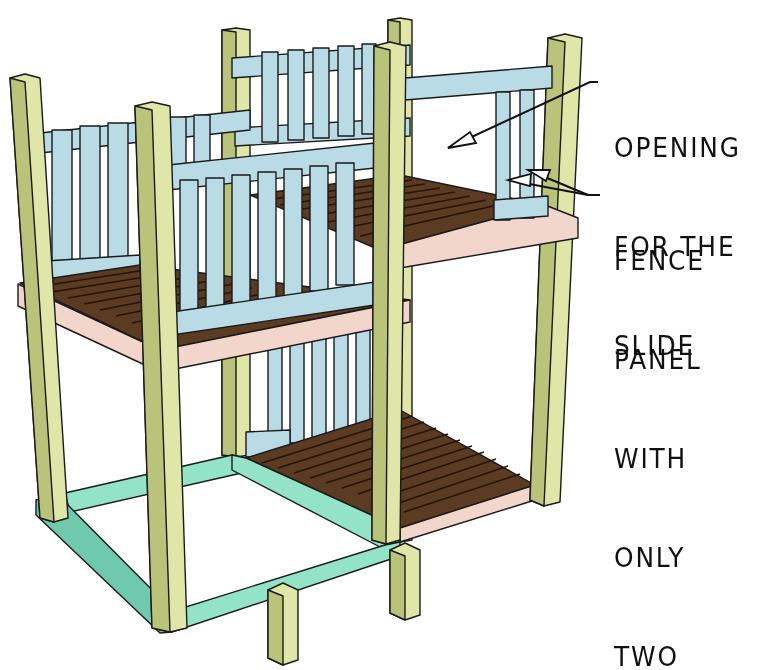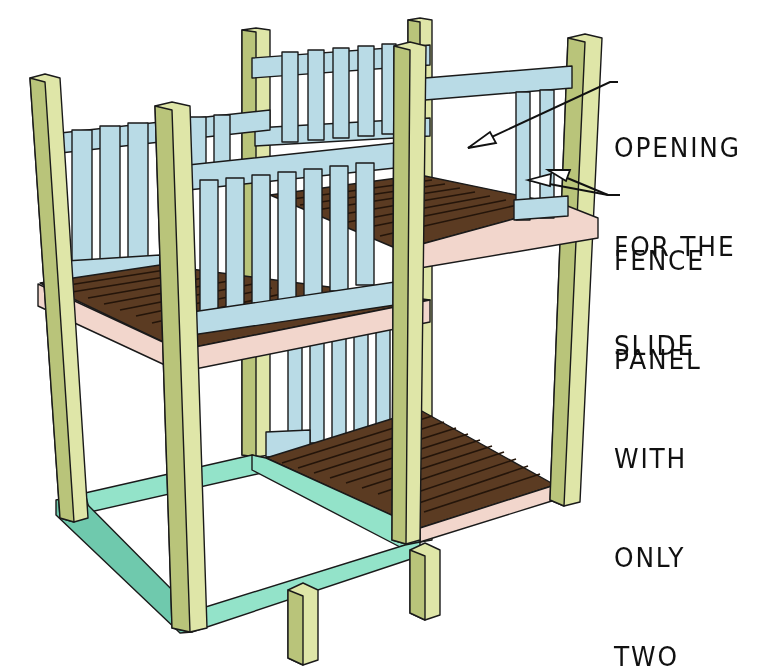--- a/index.html
+++ b/index.html
@@ -1,17 +1,17 @@
 <!DOCTYPE html>
 <html><head>
 <meta charset="utf-8">
 <style>
   html, body { margin: 0; padding: 0; background: #ffffff; }
   body { width: 768px; height: 670px; position: relative; overflow: hidden; font-family: "DejaVu Sans Mono", "Liberation Mono", monospace; }
-  #stage { position: absolute; left: 0; top: 0; width: 744px; height: 670px; padding-left: 20px; }
+  #stage { position: absolute; left: 0; top: 0; width: 744px; height: 670px; }
   .label {
     position: absolute;
     font-family: "DejaVu Sans", "Liberation Sans", sans-serif;
     font-size: 27px;
     line-height: 33px;
     letter-spacing: 2px;
     color: #111111;
     white-space: pre;
     font-weight: normal;
     transform: scaleX(0.92);

